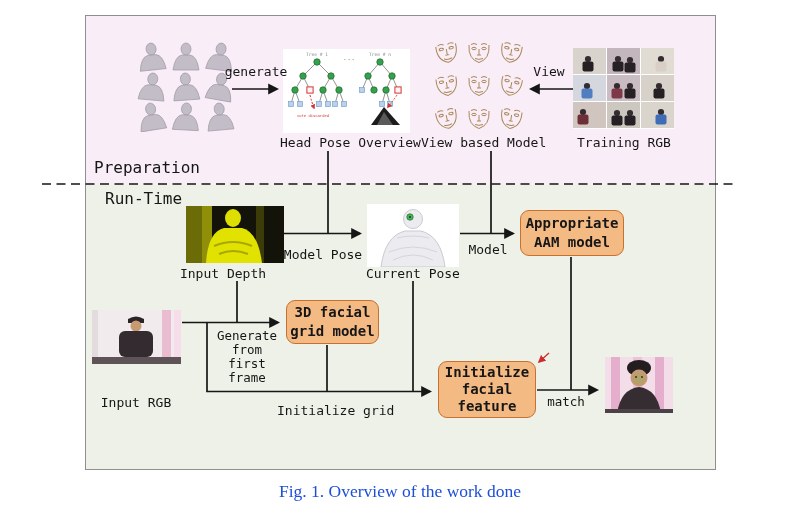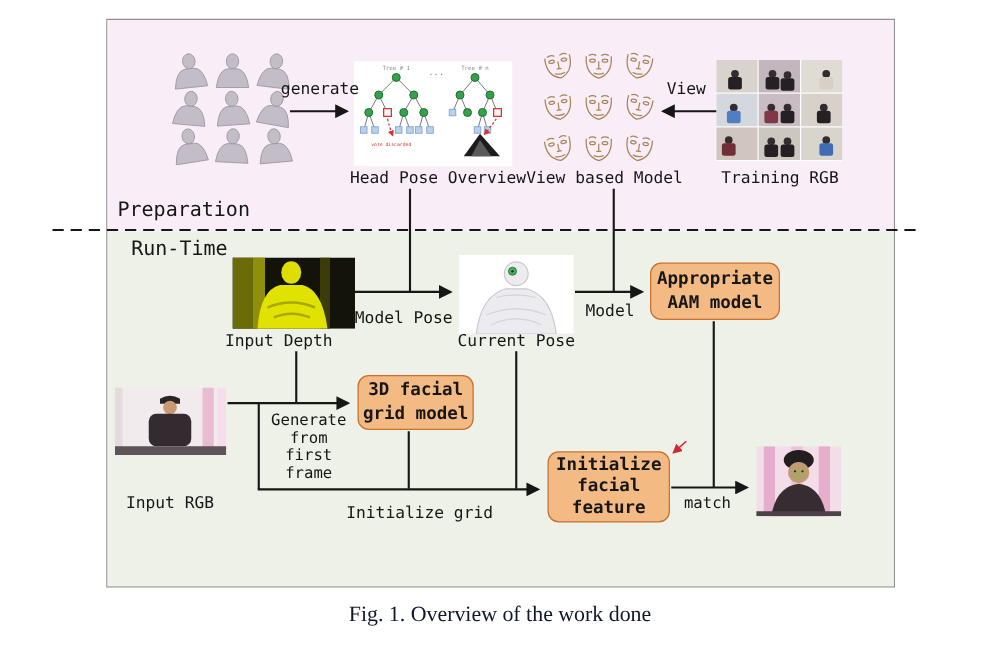--- a/index.html
+++ b/index.html
@@ -17,21 +17,21 @@
   .lab{font-size:13px;line-height:15px;text-align:center;white-space:nowrap;}
   .slabel{font-size:16px;line-height:15px;text-align:left;}
   .elabel{font-size:12.5px;line-height:14px;text-align:center;white-space:pre-line;}
   .pbox{background:var(--accent-fill);border:1.6px solid var(--accent-border);border-radius:9px;
         display:flex;align-items:center;justify-content:center;text-align:center;
         font-weight:bold;font-size:14px;line-height:19px;white-space:pre-line;box-sizing:border-box;}
   .pbox.small{line-height:17px;}
   svg{display:block;}
   #overlay{position:absolute;left:0;top:0;pointer-events:none;}
   .caption{position:absolute;left:0;right:0;top:481px;text-align:center;
-           font-family:"Liberation Serif", serif;font-size:17.5px;color:#0f172a;}
+           font-family:"Liberation Serif", serif;font-size:17.5px;color:#1d4ed8;}
 </style>
 </head>
 <body>
 
 <div id="figure">
 
   <div class="diagram-frame">
     <div class="prep-bg"></div>
     <div class="runtime-bg"></div>
   </div>

